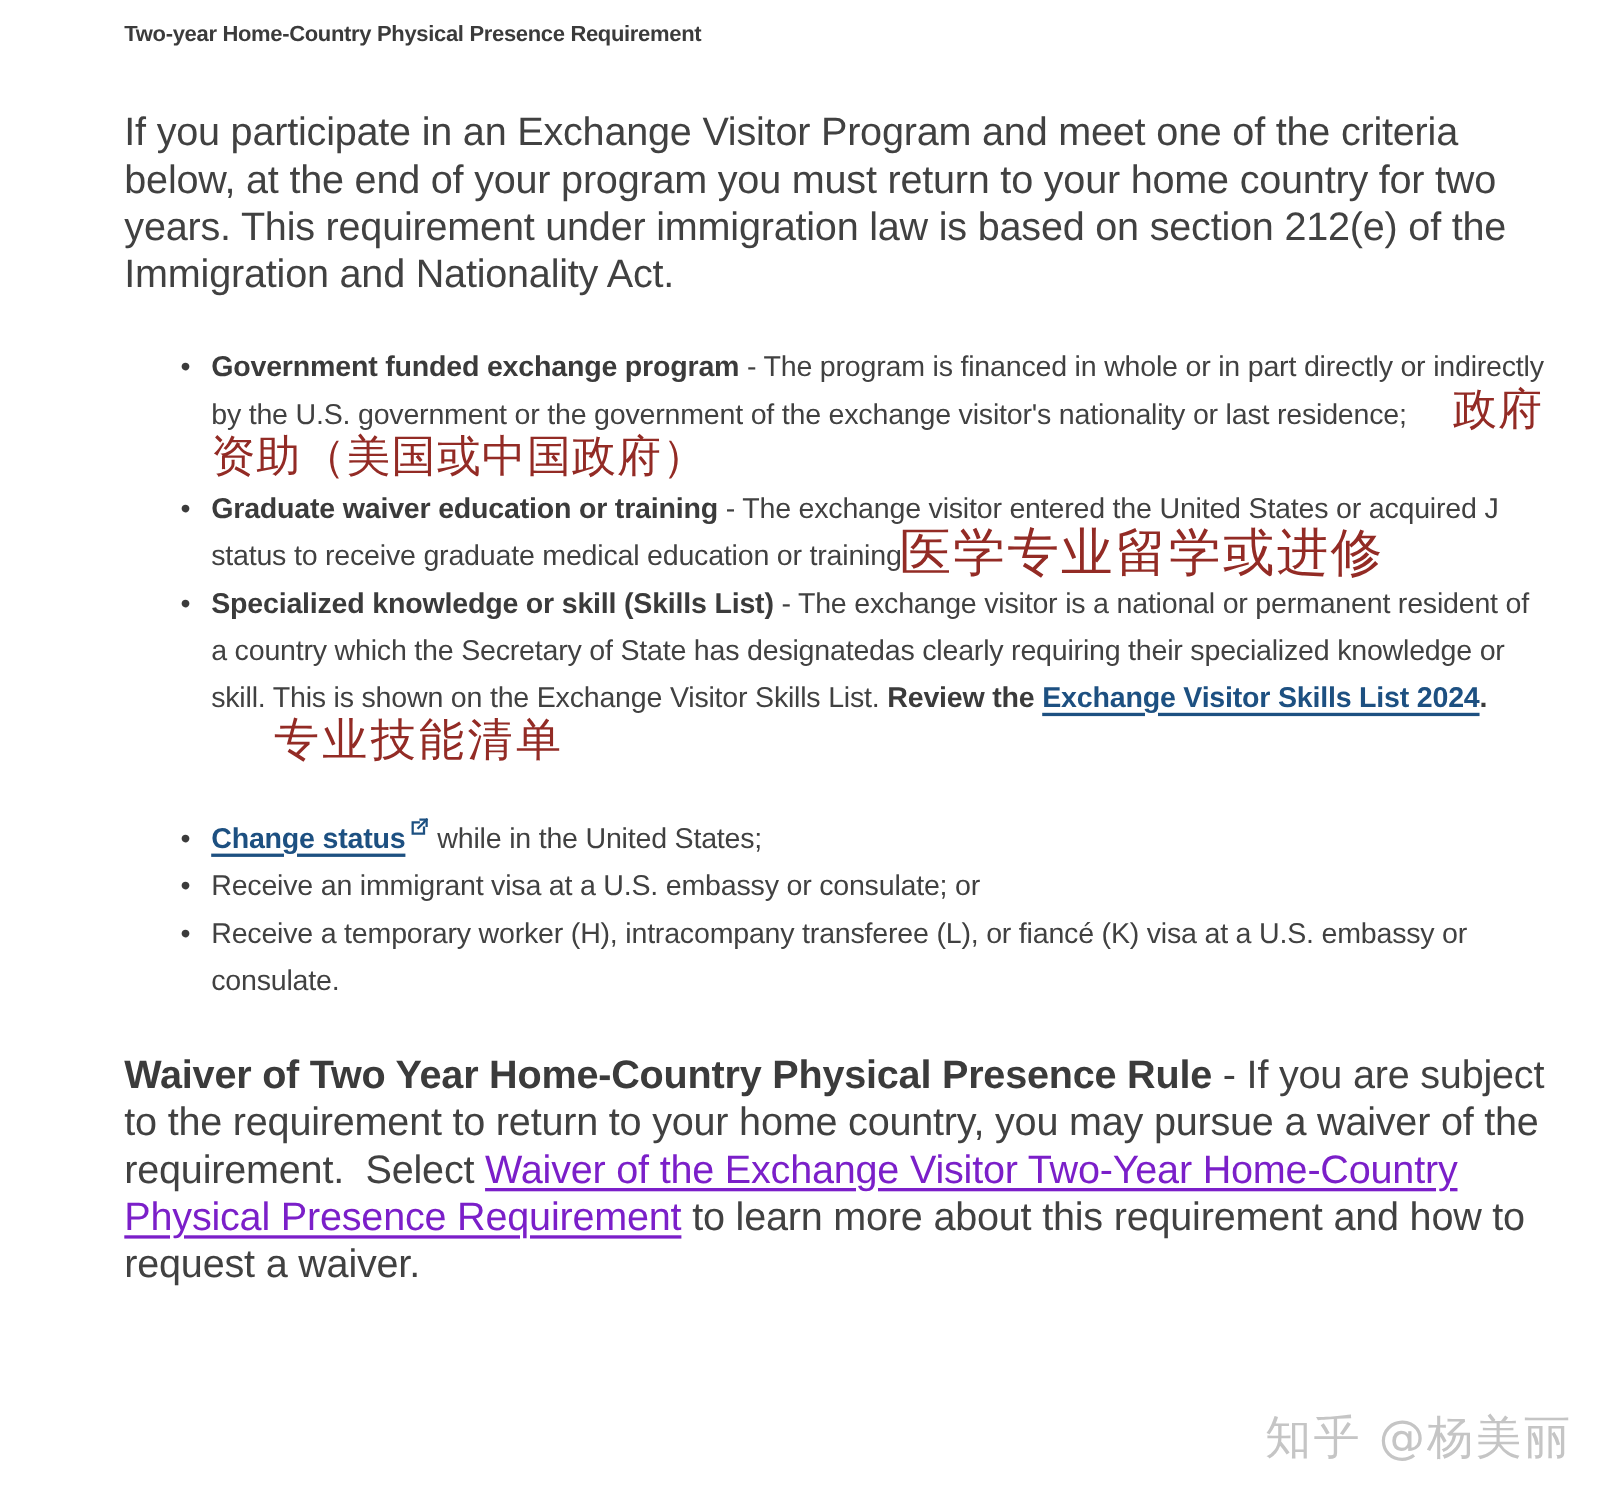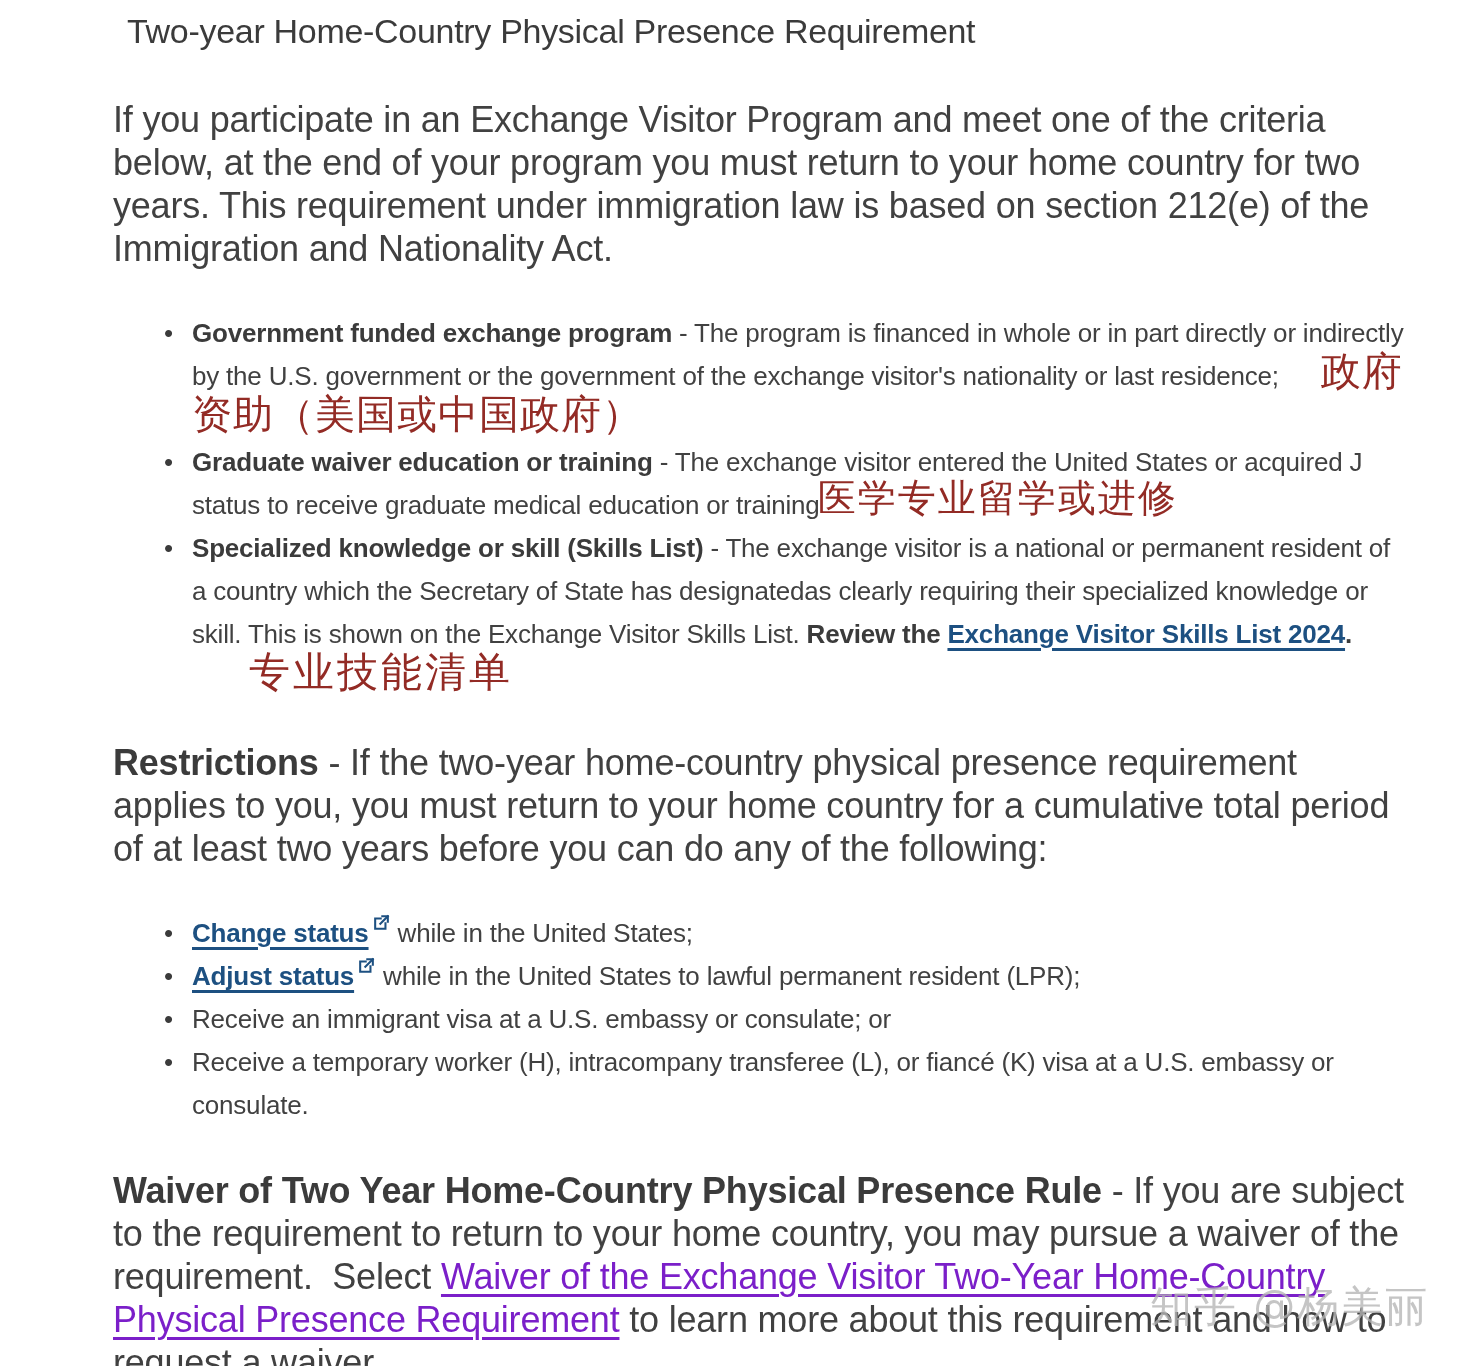--- a/index.html
+++ b/index.html
@@ -12,22 +12,22 @@
   :root{
     --text:#414141;
     --heading:#3b3b3b;
     --blue:#1d5081;
     --purple:#7b1fc9;
     --red:#932b25;
     --watermark:#b5b5b5;
   }
   main{padding:12px 60px 0 113px;}
   h1{
-    font-size:34px;line-height:38px;margin:0 0 48px 14px;
-    color:var(--heading);font-weight:normal;letter-spacing:-0.3px;
+    font-size:20px;line-height:38px;margin:0 0 48px 0;
+    color:var(--heading);font-weight:bold;letter-spacing:-0.3px;
   }
   .para{
     font-size:36px;line-height:43px;margin:42px 0;
     max-width:1295px;letter-spacing:-0.2px;
   }
   .list{
     margin:42px 0;padding:0 0 0 79px;list-style:none;max-width:1295px;
   }
   .list li{
     position:relative;font-size:26px;line-height:43px;letter-spacing:-0.2px;
@@ -42,52 +42,46 @@
   a.blue{color:var(--blue);font-weight:bold;}
   a.purple{color:var(--purple);font-weight:normal;}
   .ext{display:inline-block;margin-left:3px;vertical-align:10px;}
   .ext svg{width:19px;height:19px;display:block;}
   .ann{color:var(--red);font-family:"DejaVu Sans",sans-serif;font-weight:normal;}
   .ann-gov{font-size:40px;line-height:0;margin-left:42px;letter-spacing:1px;}
   .ann-skills{font-size:41px;line-height:0;margin-left:57px;letter-spacing:3px;}
   .ann-anchor{position:relative;display:inline;}
   .ann-medical{
     position:absolute;left:-2px;top:-11px;white-space:nowrap;
-    font-size:38px;line-height:1;letter-spacing:2px;
+    font-size:47px;line-height:1;letter-spacing:2px;
   }
   .watermark{
     position:absolute;left:1150px;top:1282px;
     font-size:42px;line-height:1.2;color:var(--watermark);opacity:0.78;
     font-family:"DejaVu Sans",sans-serif;letter-spacing:2px;white-space:nowrap;
     pointer-events:none;
   }
 </style>
 </head>
 <body>
 
 <main>
   <h1>Two-year Home-Country Physical Presence Requirement</h1>
   <div id="article-body">
       <p class="para"><span class="plain">If you participate in an Exchange Visitor Program and meet one of the criteria below, at the end of your program you must return to your home country for two years. This requirement under immigration law is based on section 212(e) of the Immigration and Nationality Act.</span></p>
       <ul class="list">
         <li class="list-item"><span class="b">Government funded exchange program</span><span class="plain"> - The program is financed in whole or in part directly or indirectly by the U.S. government or the government of the exchange visitor's nationality or last residence;</span><span class="ann ann-gov">政府资助（美国或中国政府）</span></li>
         <li class="list-item"><span class="b">Graduate waiver education or training</span><span class="plain"> - The exchange visitor entered the United States or acquired J status to receive graduate medical education or training</span><span class="ann-anchor"><span class="ann ann-medical">医学专业留学或进修</span></span></li>
         <li class="list-item"><span class="b">Specialized knowledge or skill (Skills List)</span><span class="plain"> - The exchange visitor is a national or permanent resident of a country which the Secretary of State has designatedas clearly requiring their specialized knowledge or skill. This is shown on the Exchange Visitor Skills List. </span><span class="b">Review the </span><a href="#" class="lnk blue">Exchange Visitor Skills List 2024</a><span class="b">.</span><span class="ann ann-skills">专业技能清单</span></li>
       </ul>
-      <p class="para"><span class="b">Restrictions</span><span class="plain"> - If the two-year home-country physical presence requirement applies to you, you must return to your home country for a cumulative total period of at least two years before you can do any of the following:</span></p>
       <ul class="list">
         <li class="list-item"><a href="#" class="lnk blue">Change status<span class="ext"><svg viewBox="0 0 24 24" fill="none" stroke="currentColor" stroke-width="2.6" stroke-linecap="square">
                 <path d="M13 4h7v7"></path>
                 <path d="M20 4 10.5 13.5"></path>
                 <path d="M17 13v7H4V7h7"></path>
               </svg></span></a><span class="plain"> while in the United States;</span></li>
-        <li class="list-item"><a href="#" class="lnk blue">Adjust status<span class="ext"><svg viewBox="0 0 24 24" fill="none" stroke="currentColor" stroke-width="2.6" stroke-linecap="square">
-                <path d="M13 4h7v7"></path>
-                <path d="M20 4 10.5 13.5"></path>
-                <path d="M17 13v7H4V7h7"></path>
-              </svg></span></a><span class="plain"> while in the United States to lawful permanent resident (LPR);</span></li>
         <li class="list-item"><span class="plain">Receive an immigrant visa at a U.S. embassy or consulate; or</span></li>
         <li class="list-item"><span class="plain">Receive a temporary worker (H), intracompany transferee (L), or fiancé (K) visa at a U.S. embassy or consulate.</span></li>
       </ul>
       <p class="para"><span class="b">Waiver of Two Year Home-Country Physical Presence Rule</span><span class="plain"> - If you are subject to the requirement to return to your home country, you may pursue a waiver of the requirement.&nbsp; Select </span><a href="#" class="lnk purple">Waiver of the Exchange Visitor Two-Year Home-Country Physical Presence Requirement</a><span class="plain"> to learn more about this requirement and how to request a waiver.</span></p>
     </div>
 </main>
 <div class="watermark">知乎 @杨美丽</div>
 
 </body></html>

